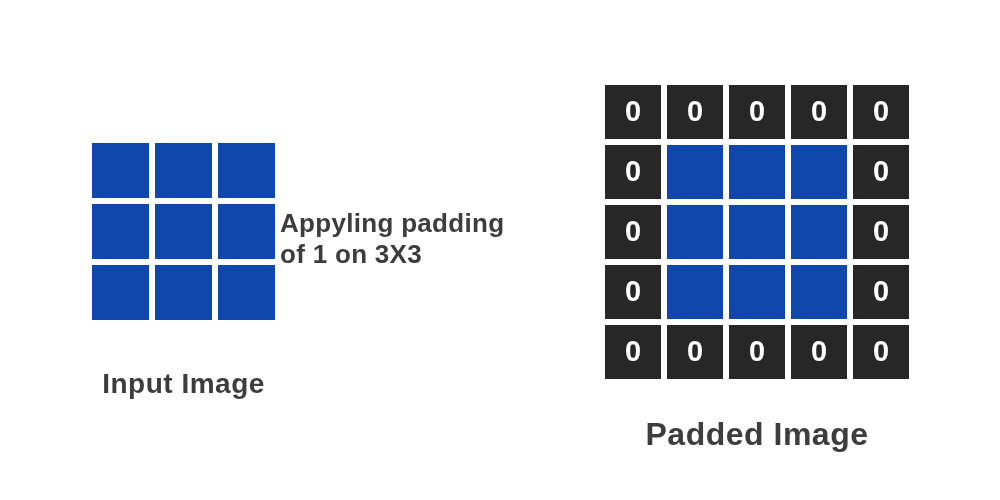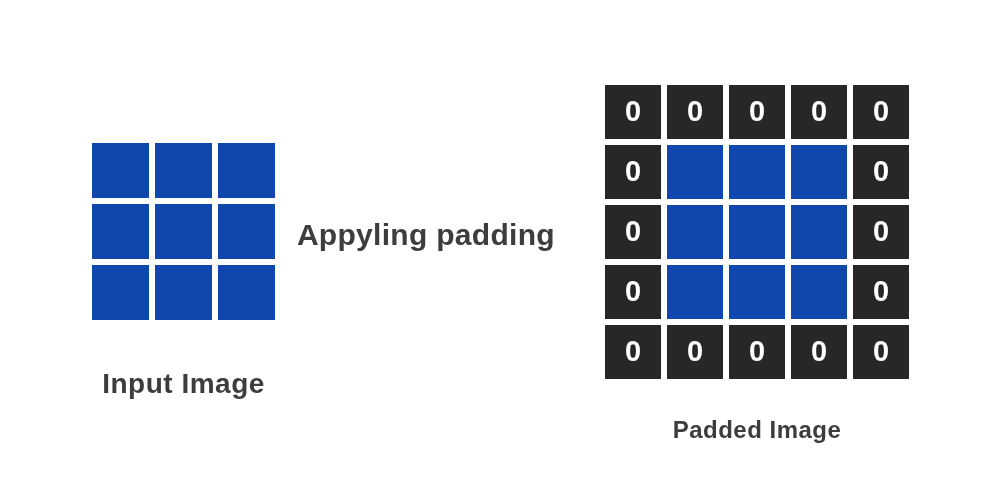--- a/index.html
+++ b/index.html
@@ -61,30 +61,30 @@
   .input-label {
     left: 92px;
     top: 344px;
     width: 183px;
     font-size: 28px;
   }
   .padded-label {
     left: 605px;
     top: 392px;
     width: 304px;
-    font-size: 24px;
+    font-size: 32px;
   }
   .middle-text {
     position: absolute;
     left: 280px;
-    top: 219px;
+    top: 208px;
     width: 275px;
-    text-align: right;
+    text-align: left;
     font-weight: 700;
-    font-size: 30px;
+    font-size: 26px;
     line-height: 31px;
     color: var(--label-text, #3d3d3d);
     letter-spacing: 0.3px;
   }
 </style>
 </head>
 <body>
 
 <div class="canvas">
 
@@ -97,20 +97,21 @@
       <div class="cell blue"></div>
       <div class="cell blue"></div>
       <div class="cell blue"></div>
       <div class="cell blue"></div>
     </div>
 
   <div class="label input-label">Input Image</div>
 
   <div class="middle-text">
     <div>Appyling padding</div>
+    <div>of 1 on 3X3</div>
   </div>
 
   <div class="grid" id="padded-grid">
       <div class="cell dark">0</div>
       <div class="cell dark">0</div>
       <div class="cell dark">0</div>
       <div class="cell dark">0</div>
       <div class="cell dark">0</div>
       <div class="cell dark">0</div>
       <div class="cell blue"></div>

